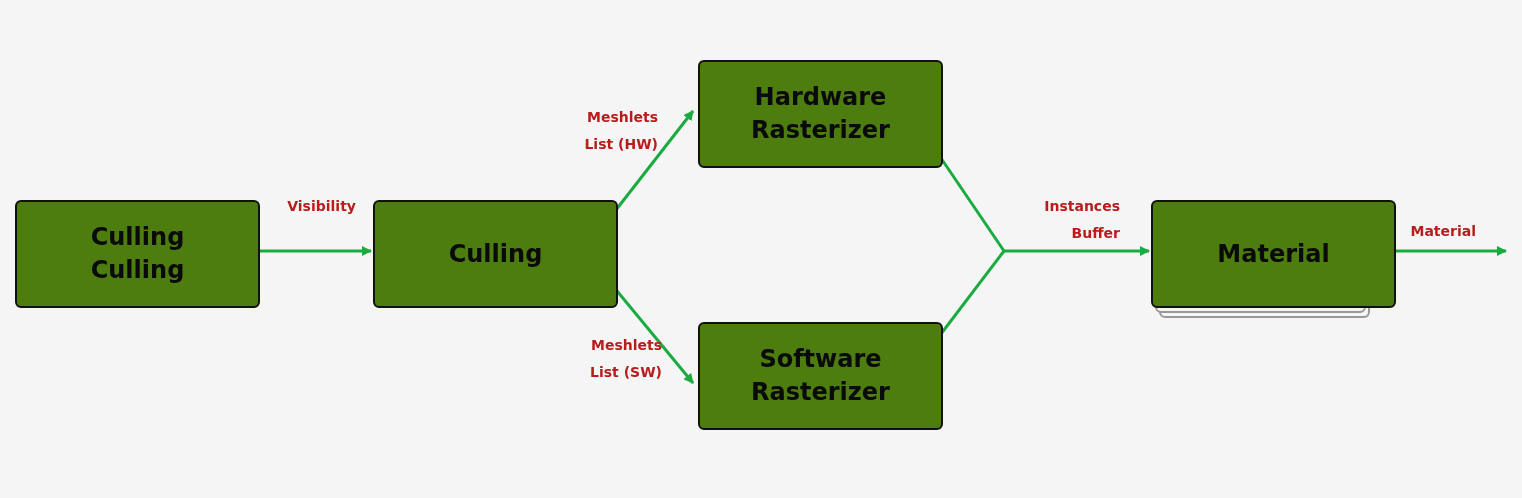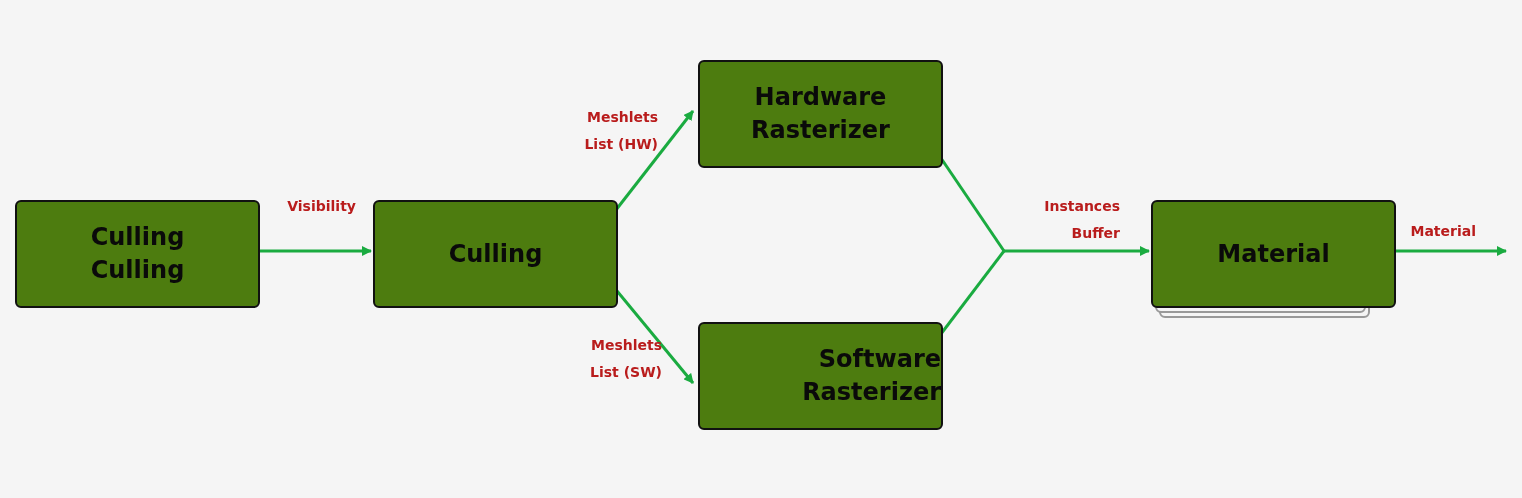--- a/index.html
+++ b/index.html
@@ -71,21 +71,21 @@
 
 <div class="node" style="left:373px; top:200px;">
   <span>Culling</span>
 </div>
 
 <div class="node" style="left:698px; top:60px;">
   <span>Hardware</span>
   <span>Rasterizer</span>
 </div>
 
-<div class="node" style="left:698px; top:322px;align-items:flex-end;">
+<div class="node" style="left:698px; top:322px;">
   <span>Software</span>
   <span>Rasterizer</span>
 </div>
 
 <div class="stack" style="left:1159px; top:210px;"></div>
 <div class="stack" style="left:1155px; top:205px;"></div>
 <div class="node" style="left:1151px; top:200px;">
   <span>Material</span>
 </div>
 

